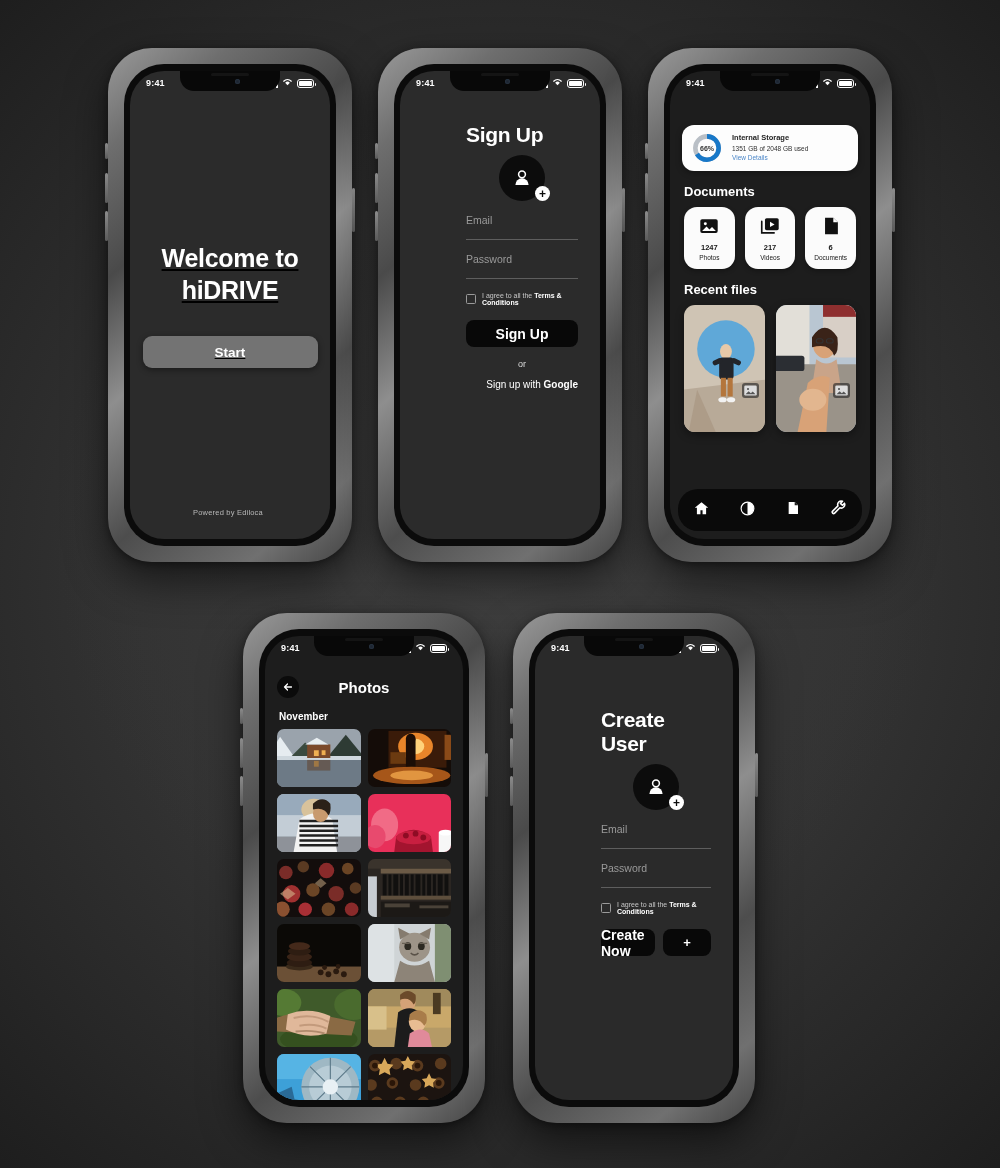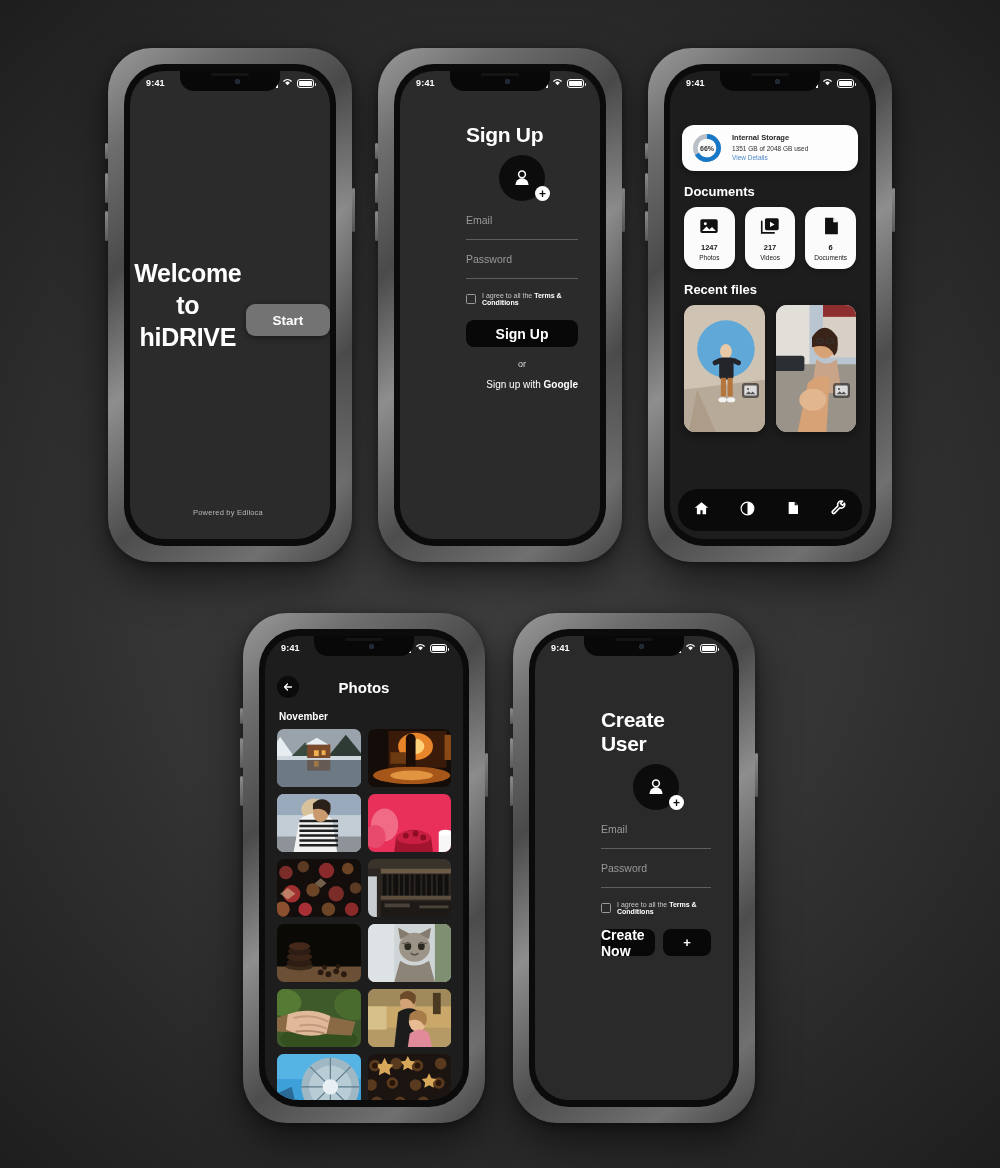--- a/index.html
+++ b/index.html
@@ -91,21 +91,21 @@
     width: 17px; height: 9px; border: 1px solid #fff; border-radius: 3px;
     position: relative; padding: 1px;
   }
   .batt::after {
     content: ""; position: absolute; right: -3px; top: 3px;
     width: 1.5px; height: 3px; background: #fff; border-radius: 0 1px 1px 0;
   }
   .batt i { display: block; width: 100%; height: 100%; background: #fff; border-radius: 1px; }
 
   
-  .welcome-screen { display: flex; flex-direction: row; align-items: center; justify-content: center; height: 100%; }
+  .welcome-screen { display: flex; flex-direction: column; align-items: center; justify-content: center; height: 100%; text-decoration: underline; }
   .welcome-title {
     color: #fff; font-size: 25px; font-weight: bold; text-align: center;
     line-height: 1.28; letter-spacing: -0.3px;
   }
   .start-btn {
     margin-top: 30px;
     width: 175px; height: 32px;
     background: #737373;
     border-radius: 9px;
     color: #fff; font-size: 13.5px; font-weight: bold;

